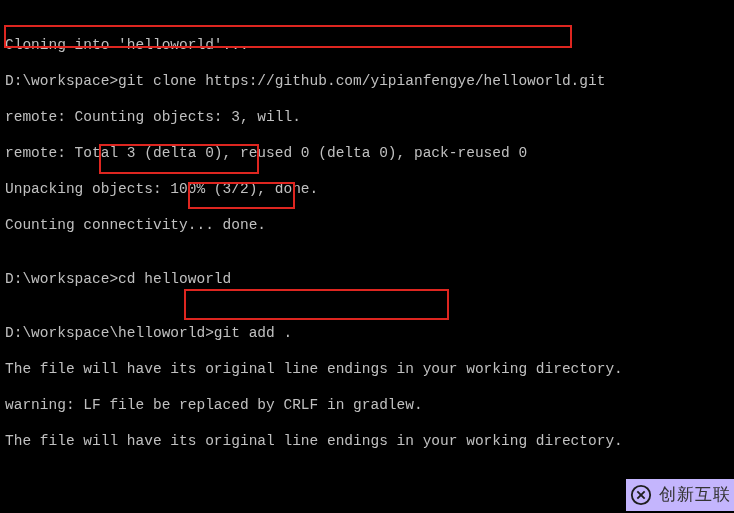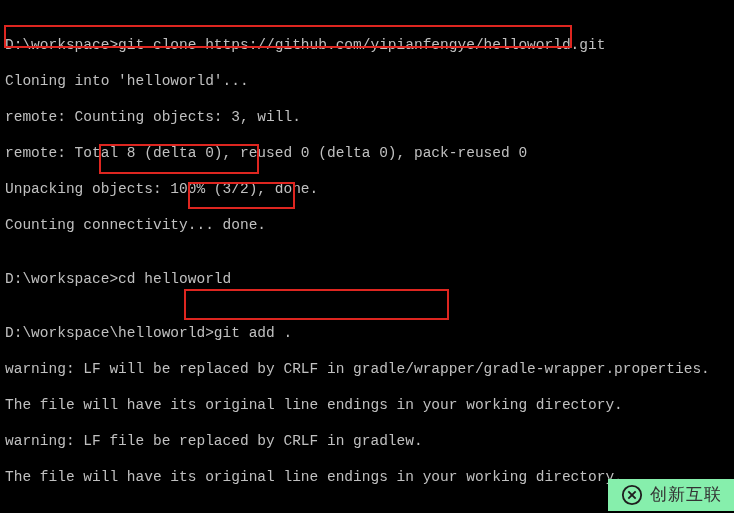--- a/index.html
+++ b/index.html
@@ -26,23 +26,23 @@
     .hl {
       border: 2px solid #de2620;
       position: absolute;
       box-sizing: border-box;
       pointer-events: none;
     }
     .watermark {
       position: absolute;
       right: 0;
       bottom: 2px;
-      background: #86efac;
+      background: #c4b5fd;
       color: #333;
-      padding: 4px 12px;
+      padding: 4px 3px;
       display: flex;
       align-items: center;
       font-family: sans-serif;
       font-size: 17px;
       letter-spacing: 1px;
     }
     .watermark .icon {
       width: 24px;
       height: 24px;
       margin-right: 6px;
@@ -56,31 +56,30 @@
     }
     .cutoff {
       color: #3f3f3f;
     }
   </style>
 </head>
 <body>
 
 <div class="terminal">
 <span class="line"></span>
+<span class="line">Cloning into 'helloworld'...</span>
 <span class="line">D:\workspace&gt;git clone https://github.com/yipianfengye/helloworld.git</span>
-<span class="line">Cloning into 'helloworld'...</span>
 <span class="line">remote: Counting objects: 3, will.</span>
-<span class="line">remote: Total 8 (delta 0), reused 0 (delta 0), pack-reused 0</span>
+<span class="line">remote: Total 3 (delta 0), reused 0 (delta 0), pack-reused 0</span>
 <span class="line">Unpacking objects: 100% (3/2), done.</span>
 <span class="line">Counting connectivity... done.</span>
 <span class="line"></span>
 <span class="line">D:\workspace&gt;cd helloworld</span>
 <span class="line"></span>
 <span class="line">D:\workspace\helloworld&gt;git add .</span>
-<span class="line">warning: LF will be replaced by CRLF in gradle/wrapper/gradle-wrapper.properties.</span>
 <span class="line">The file will have its original line endings in your working directory.</span>
 <span class="line">warning: LF file be replaced by CRLF in gradlew.</span>
 <span class="line">The file will have its original line endings in your working directory.</span>
 <span class="line"></span>
 
 
 
 
 
 

